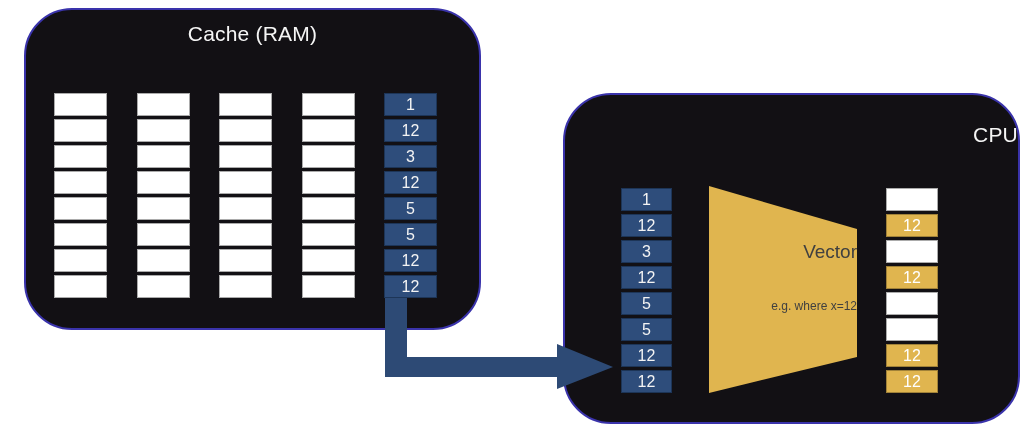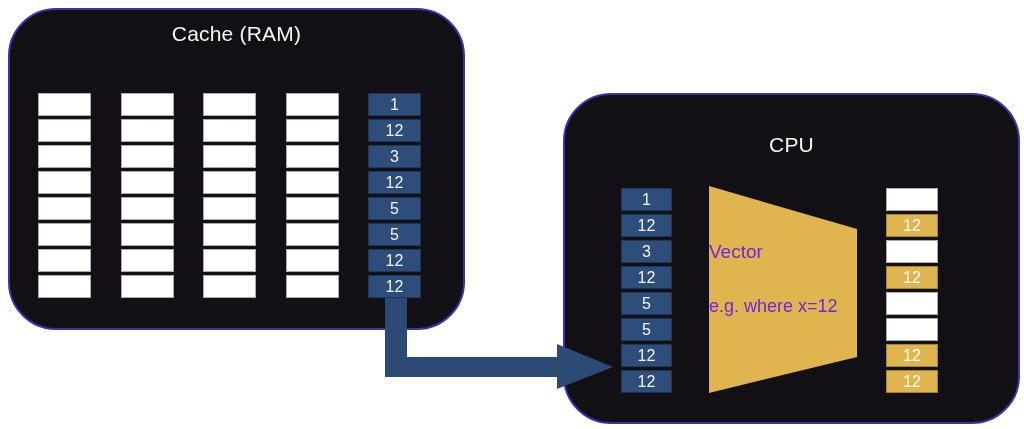--- a/index.html
+++ b/index.html
@@ -6,28 +6,28 @@
   .canvas{
     position:relative;width:1024px;height:429px;background:#ffffff;
     font-family:"Liberation Sans",sans-serif;overflow:hidden;
   }
   .box{
     position:absolute;box-sizing:border-box;
     background:var(--box-fill,#121014);
     border:2px solid var(--box-border,#3a33ab);
     border-radius:48px;
   }
-  .cache-box{left:8px;top:8px;width:457px;height:322px;}
+  .cache-box{left:24px;top:8px;width:457px;height:322px;}
   .cpu-box{left:563px;top:93px;width:457px;height:331px;}
   .box-title{
     position:absolute;left:0;right:0;margin:0;text-align:center;
     color:#f5f5f5;font-size:21px;font-weight:400;letter-spacing:.2px;
   }
   .cache-box .box-title{top:12px;}
-  .cpu-box .box-title{top:38px;}
+  .cpu-box .box-title{top:28px;text-align:right;}
 
   .cache-grid{position:absolute;left:28px;top:83px;display:flex;gap:29.5px;}
   .col{display:flex;flex-direction:column;gap:3px;width:53px;}
   .cell{
     height:23px;box-sizing:border-box;flex:0 0 23px;
     display:flex;align-items:center;justify-content:center;
     font-size:16px;line-height:1;
   }
   .cell.white{background:var(--cell-white,#ffffff);border:1px solid #ababab;}
   .cell.blue{background:var(--cell-blue,#2e4d7b);border:1px solid #1d3557;color:#f3f3f3;}
@@ -36,23 +36,23 @@
   .input-col{position:absolute;left:56px;top:93px;width:51px;}
   .result-col{position:absolute;left:321px;top:93px;width:52px;}
 
   .trapezoid{
     position:absolute;left:144px;top:91px;width:148px;height:207px;
     background:var(--cell-gold,#e0b54f);
     clip-path:polygon(0 0,100% 20.8%,100% 82.6%,0 100%);
   }
   .trap-text{
     position:absolute;left:0;right:0;top:53px;
-    color:#6d28d9;text-align:left;font-size:19px;line-height:26px;
+    color:#404040;text-align:right;font-size:19px;line-height:26px;
   }
-  .trap-caption{margin-top:28px;font-size:18px;white-space:nowrap;}
+  .trap-caption{margin-top:28px;font-size:12px;white-space:nowrap;}
 
   .arrow-svg{position:absolute;left:380px;top:296px;width:240px;height:100px;z-index:5;}
   .arrow-svg polygon{fill:var(--arrow,#2d4a75);}
 </style>
 </head>
 <body>
 
 <div class="canvas">
 
   <section class="box cache-box">

